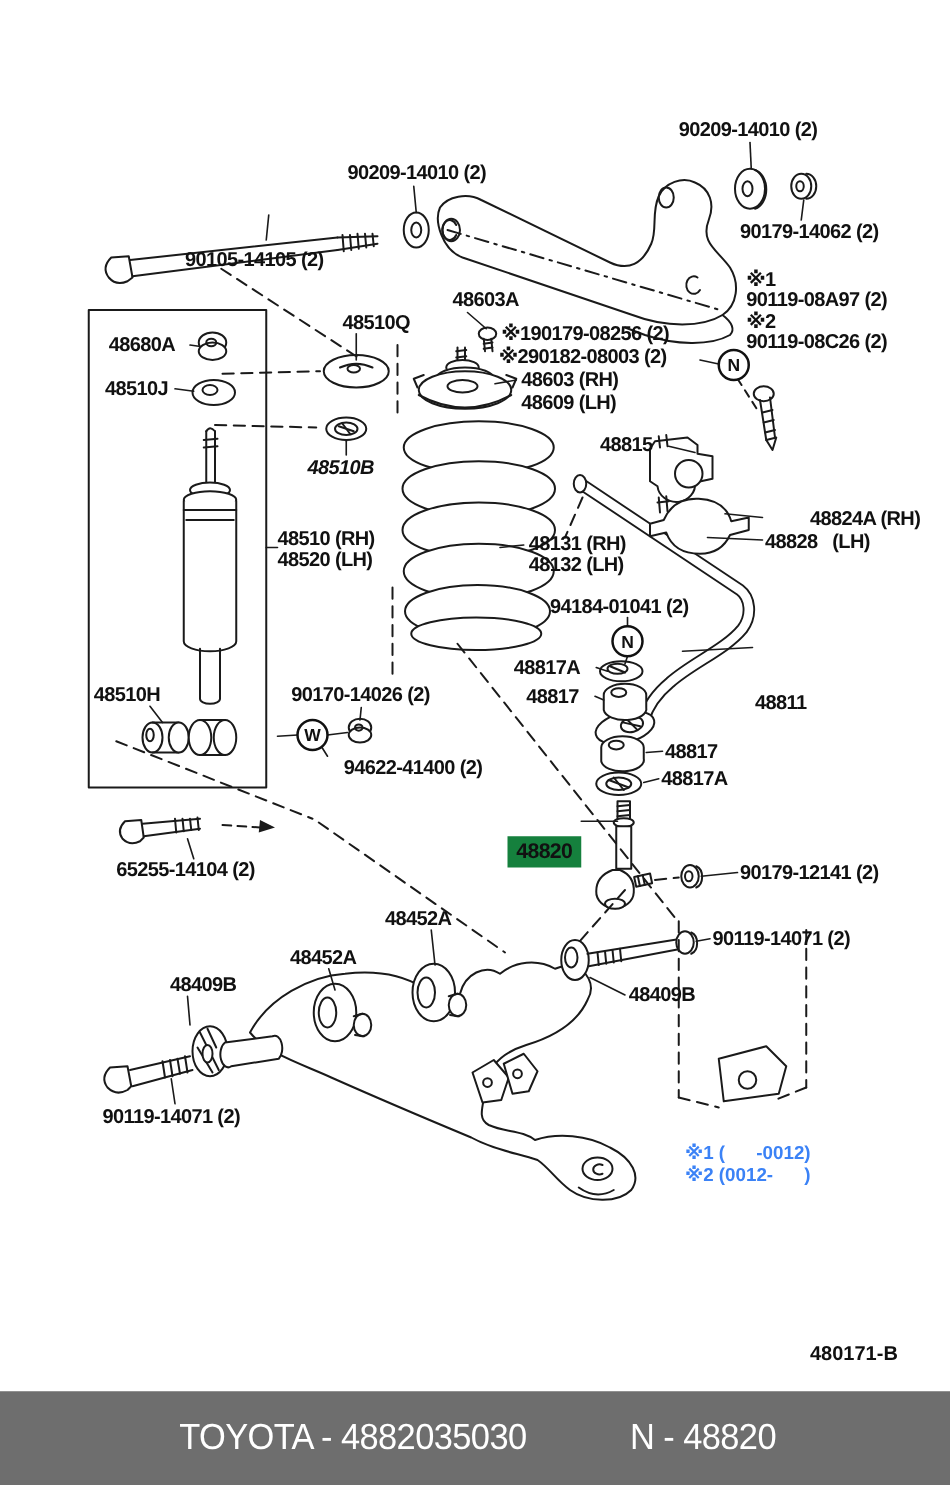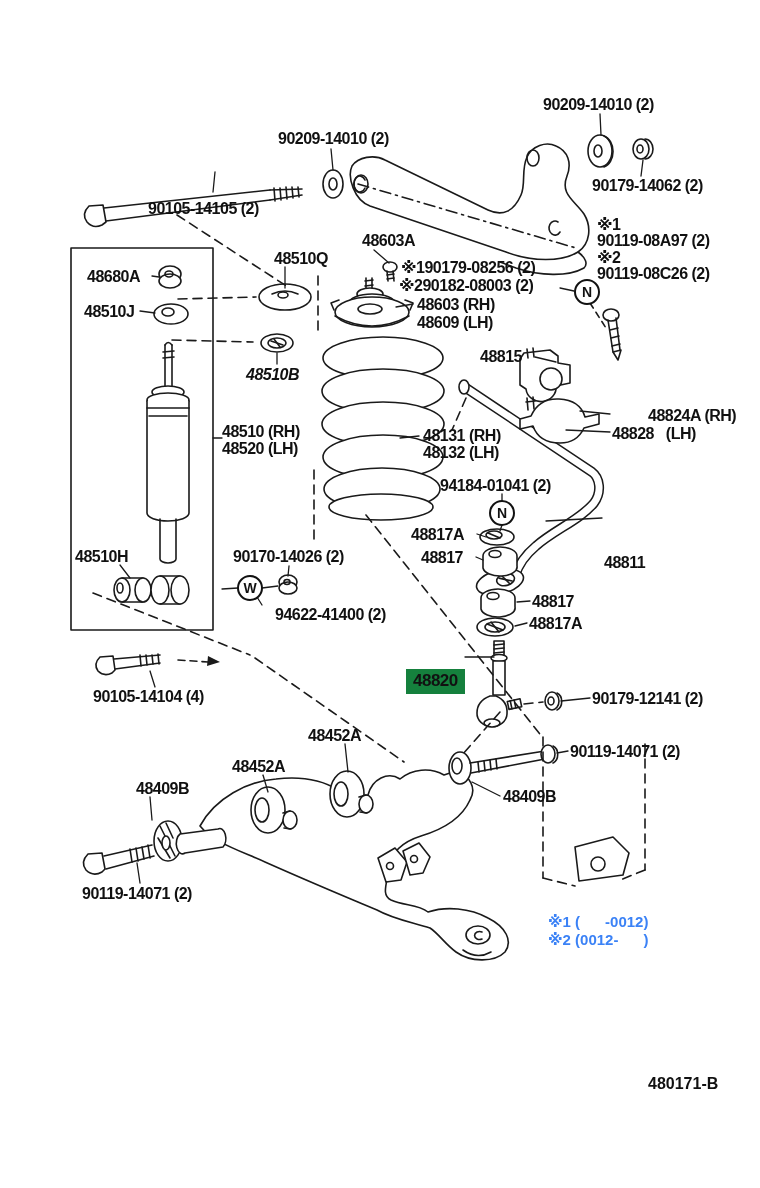--- a/index.html
+++ b/index.html
@@ -388,21 +388,21 @@
       <div class="plabel" style="left: 222px; top: 440px;">48520 (LH)</div>
       <div class="plabel" style="left: 423px; top: 427px;">48131 (RH)</div>
       <div class="plabel" style="left: 423px; top: 444px;">48132 (LH)</div>
       <div class="plabel" style="left: 440px; top: 477px;">94184-01041 (2)</div>
       <div class="plabel" style="left: 411px; top: 526px;">48817A</div>
       <div class="plabel" style="left: 421px; top: 549px;">48817</div>
       <div class="plabel" style="left: 604px; top: 509px; margin-top: 45px;">48811</div>
       <div class="plabel" style="left: 532px; top: 593px;">48817</div>
       <div class="plabel" style="left: 529px; top: 615px;">48817A</div>
       <div class="plabel" style="left: 592px; top: 690px;">90179-12141 (2)</div>
-      <div class="plabel" style="left: 93px; top: 688px;">90105-14104 (4)</div>
+      <div class="plabel" style="left: 93px; top: 688px;">65255-14104 (2)</div>
       <div class="plabel" style="left: 308px; top: 727px;">48452A</div>
       <div class="plabel" style="left: 232px; top: 758px;">48452A</div>
       <div class="plabel" style="left: 136px; top: 780px;">48409B</div>
       <div class="plabel" style="left: 570px; top: 743px;">90119-14071 (2)</div>
       <div class="plabel" style="left: 503px; top: 788px;">48409B</div>
       <div class="plabel" style="left: 82px; top: 885px;">90119-14071 (2)</div>
       <div class="plabel" style="left: 75px; top: 548px;">48510H</div>
       <div class="plabel" style="left: 233px; top: 548px;">90170-14026 (2)</div>
       <div class="plabel" style="left: 275px; top: 606px;">94622-41400 (2)</div>
     </div>
@@ -415,13 +415,17 @@
     </div>
 
   <div id="markers-layer">
       <div class="marker" style="left: 587px; top: 292px;">N</div>
       <div class="marker" style="left: 502px; top: 513px;">N</div>
       <div class="marker" style="left: 250px; top: 588px;">W</div>
     </div>
 
   <div id="diagram-code">480171-B</div>
 
+  <div id="footer">
+    <span>TOYOTA - 4882035030</span>
+    <span>N - 48820</span>
+  </div>
 </div>
 
 </body></html>

